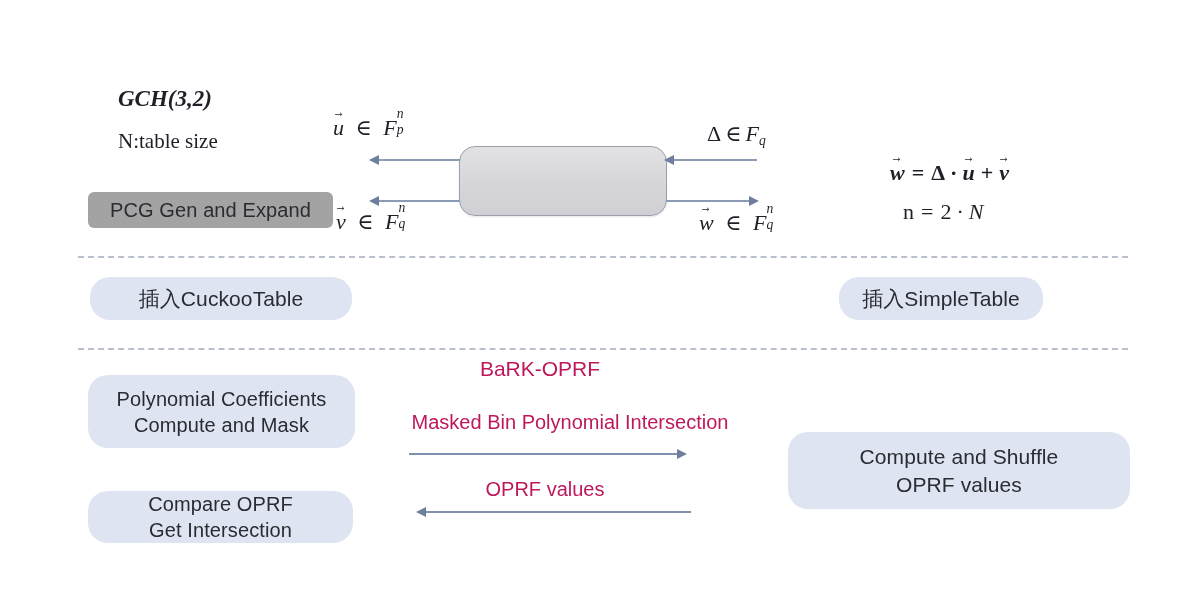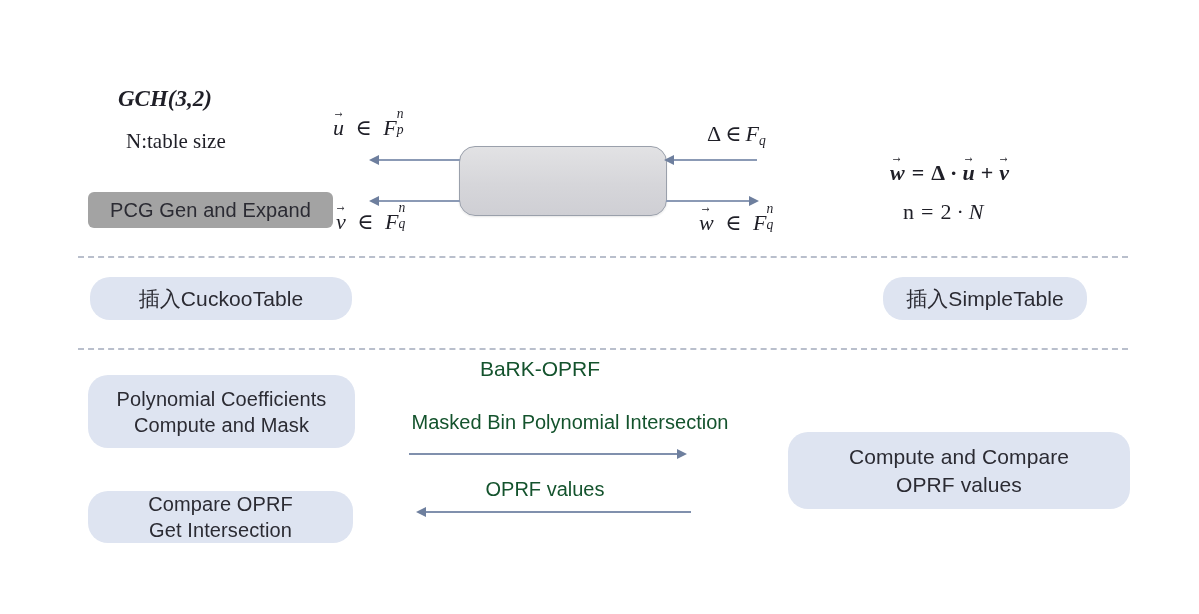--- a/index.html
+++ b/index.html
@@ -32,21 +32,21 @@
     letter-spacing: 0.1px;
     box-sizing: border-box;
     padding: 6px 14px;
   }
   .chip-blue   { background: #dee4f1; }
   .chip-grey   { background: #a3a3a3; border-radius: 6px; }
 
   
   .txt {
     position: absolute;
-    color: #14532d;
+    color: #be185d;
     font-size: 20px;
     line-height: 1.35;
     white-space: nowrap;
   }
   .txt-center { text-align: center; }
 
   
   .math {
     position: absolute;
     color: #1f1f27;
@@ -134,21 +134,21 @@
 </style>
 </head>
 <body>
 
 <div id="slide">
 
   <div class="math" style="left:118px; top:84px; font-size:23px;font-weight:bold;">
     <span class="up" style="font-style:italic;">GCH(3,2)</span>
   </div>
 
-  <div class="math" style="left:118px; top:128px; font-size:21px; font-style:normal;margin-left:8px;">
+  <div class="math" style="left:118px; top:128px; font-size:21px; font-style:normal;">
     <span>N:table size</span>
   </div>
 
   <div class="chip chip-grey" style="left:88px; top:192px; width:245px; height:36px; font-size:20px;">
     <span>PCG Gen and Expand</span>
   </div>
 
   <div class="procbox" style="left:459px; top:146px; width:206px; height:68px;"></div>
 
   <div class="arrow-line" style="left:378px; top:159px; width:82px;"></div>
@@ -192,21 +192,21 @@
   <div class="math" style="left:903px; top:198px; font-size:22px; font-weight:normal;">
     <span class="up">n</span><span class="up" style="margin:0 7px;">=</span><span class="up">2</span><span class="up" style="margin:0 5px;">·</span><span>N</span>
   </div>
 
   <div class="divider" style="left:78px; top:256px; width:1050px;"></div>
 
   <div class="chip chip-blue" style="left:90px; top:277px; width:262px; height:43px; font-size:21px;">
     <span>插入CuckooTable</span>
   </div>
 
-  <div class="chip chip-blue" style="left:883px; top:277px; width:204px; height:43px; font-size:21px;">
+  <div class="chip chip-blue" style="left:839px; top:277px; width:204px; height:43px; font-size:21px;">
     <span>插入SimpleTable</span>
   </div>
 
   <div class="divider" style="left:78px; top:348px; width:1050px;"></div>
 
   <div class="txt txt-center" style="left:400px; top:355px; width:280px; font-size:21px;">
     <span>BaRK-OPRF</span>
   </div>
 
   <div class="chip chip-blue" style="left:88px; top:375px; width:267px; height:73px; flex-direction:column; font-size:20px;">
@@ -214,21 +214,21 @@
     <span>Compute and Mask</span>
   </div>
 
   <div class="txt txt-center" style="left:360px; top:409px; width:420px; font-size:20px;">
     <span>Masked Bin Polynomial Intersection</span>
   </div>
   <div class="arrow-thin" style="left:409px; top:453px; width:270px;"></div>
   <div class="arrow-head head-right" style="left:677px; top:449px;"></div>
 
   <div class="chip chip-blue" style="left:788px; top:432px; width:342px; height:77px; flex-direction:column; font-size:21px;">
-    <span>Compute and Compare</span>
+    <span>Compute and Shuffle</span>
     <span>OPRF values</span>
   </div>
 
   <div class="txt txt-center" style="left:400px; top:476px; width:290px; font-size:20px;">
     <span>OPRF values</span>
   </div>
   <div class="arrow-thin" style="left:425px; top:511px; width:266px;"></div>
   <div class="arrow-head head-left" style="left:416px; top:507px;"></div>
 
   <div class="chip chip-blue" style="left:88px; top:491px; width:265px; height:52px; flex-direction:column; font-size:20px;">

